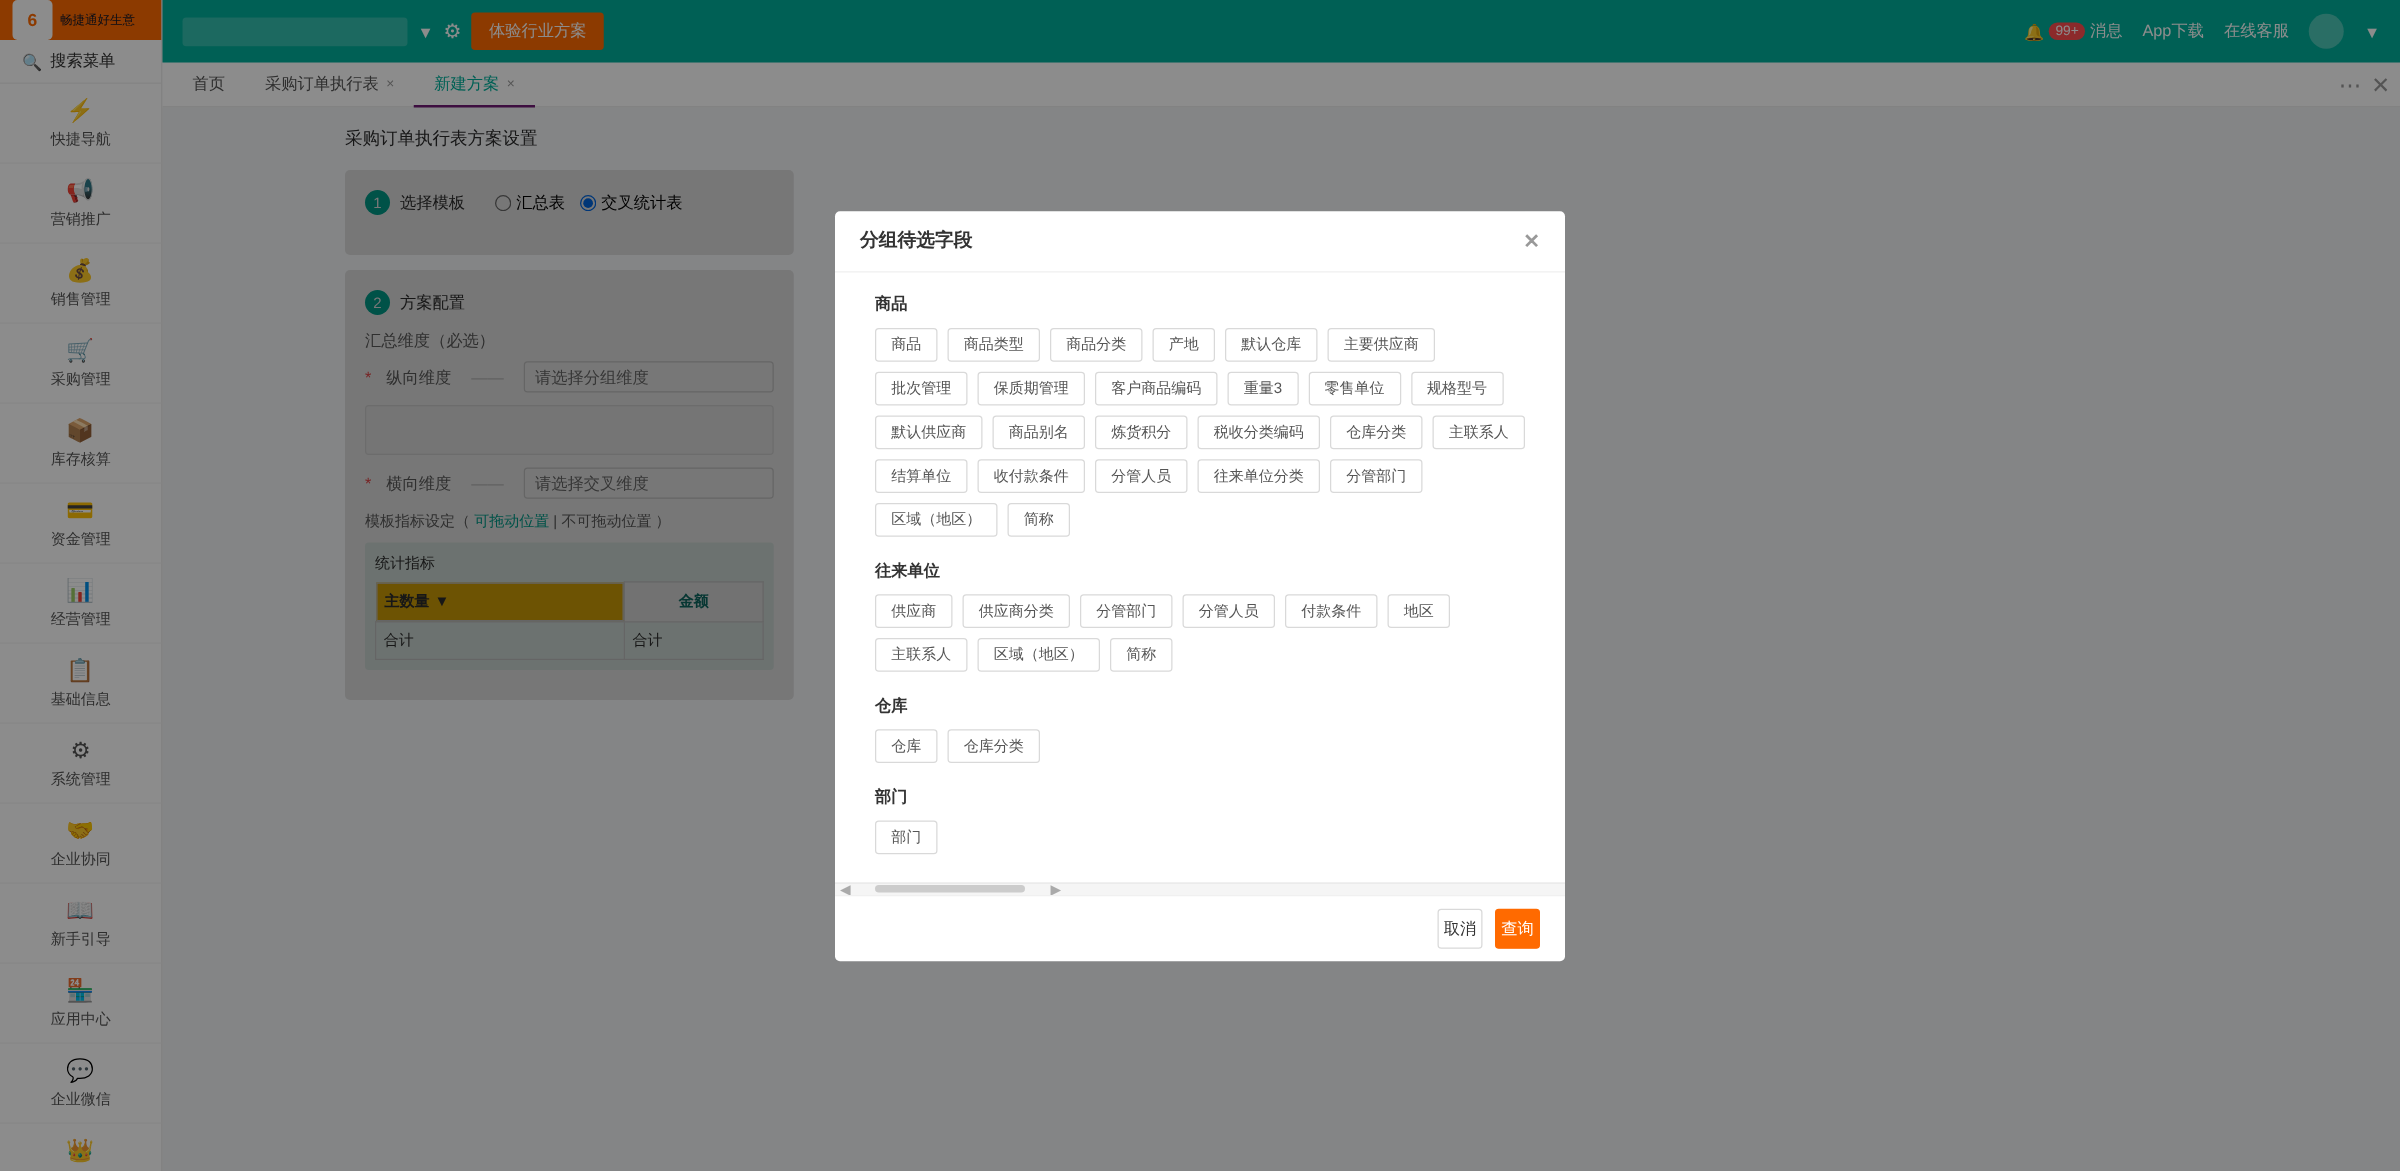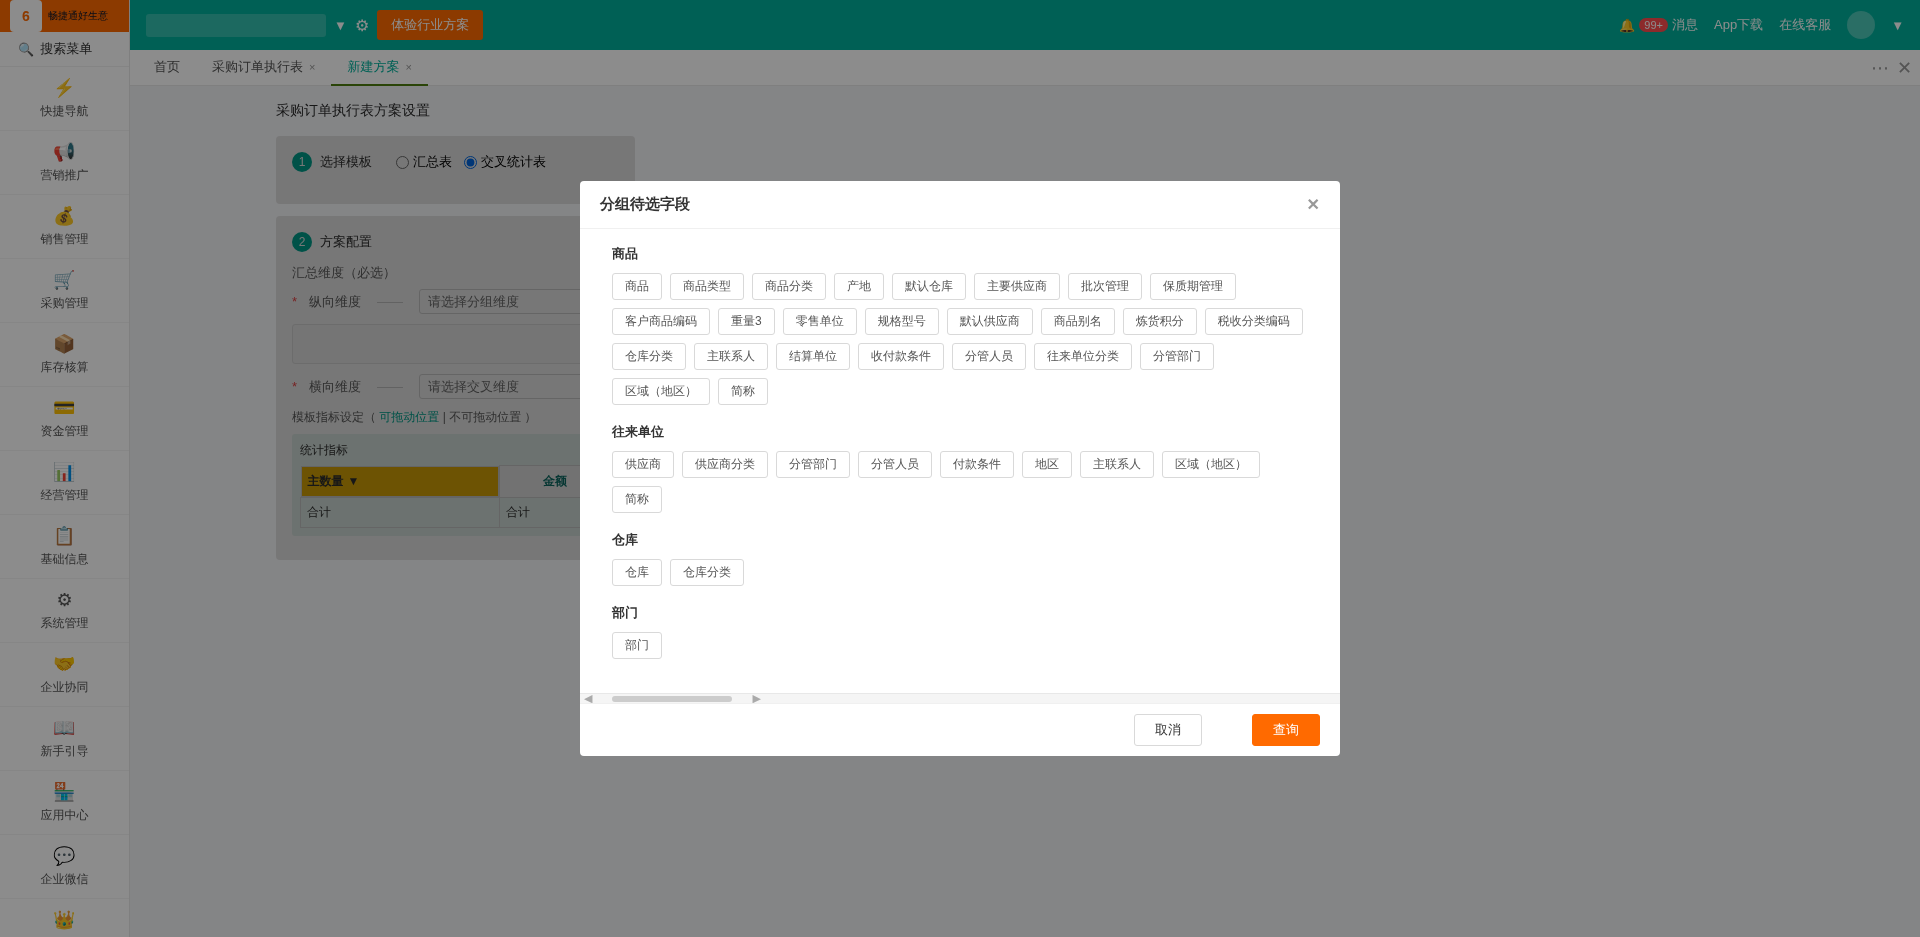--- a/index.html
+++ b/index.html
@@ -22,61 +22,61 @@
     .top-bar-left { display: flex; align-items: center; gap: 8px; }
     .top-search-box { background: rgba(255,255,255,0.2); border: none; border-radius: 3px; padding: 4px 10px; color: #fff; font-size: 13px; width: 180px; outline: none; }
     .top-search-box::placeholder { color: rgba(255,255,255,0.7); }
     .top-bar-actions { margin-left: auto; display: flex; align-items: center; gap: 16px; color: #fff; font-size: 13px; }
     .btn-trial { background: #ff6a00; color: #fff; border: none; padding: 6px 14px; border-radius: 3px; cursor: pointer; font-size: 13px; }
     .badge { background: #ff4d4f; color: #fff; border-radius: 10px; padding: 1px 5px; font-size: 11px; }
 
     
     .tabs-bar { position: fixed; top: 50px; left: 130px; right: 0; height: 36px; background: #fff; display: flex; align-items: center; border-bottom: 1px solid #e8e8e8; z-index: 9; padding: 0 8px; }
     .tab { padding: 0 16px; height: 36px; display: flex; align-items: center; cursor: pointer; font-size: 13px; color: #555; border-bottom: 2px solid transparent; gap: 6px; }
-    .tab.active { color: #00b09b; border-bottom: 2px solid #4d7c0f; align-items: center; }
+    .tab.active { color: #00b09b; border-bottom: 2px solid #701a75; align-items: center; }
     .tab-close { font-size: 11px; color: #999; }
 
     
     .main-content { margin-top: 86px; margin-left: 130px; padding: 16px; height: calc(937px - 86px); overflow: auto; position: relative; }
 
     
     .page-title { font-size: 14px; color: #333; margin-bottom: 16px; font-weight: 400; }
 
     
     .steps-row { display: flex; align-items: center; margin-bottom: 16px; gap: 24px; }
     .step-item { display: flex; align-items: center; gap: 8px; }
     .step-num { width: 20px; height: 20px; border-radius: 50%; background: #00b09b; color: #fff; display: flex; align-items: center; justify-content: center; font-size: 12px; }
     .step-label { font-size: 13px; color: #333; }
     .radio-group { display: flex; align-items: center; gap: 12px; }
     .radio-item { display: flex; align-items: center; gap: 4px; font-size: 13px; cursor: pointer; }
 
     
     .modal-overlay { position: fixed; top: 0; left: 0; right: 0; bottom: 0; background: rgba(0,0,0,0.45); z-index: 100; display: flex; align-items: center; justify-content: center; }
-    .modal { background: #fff; border-radius: 4px; width: 760px; max-height: 600px; display: flex; flex-direction: column; position: relative; }
+    .modal { background: #fff; border-radius: 4px; width: 584px; max-height: 600px; display: flex; flex-direction: column; position: relative; }
     .modal-header { padding: 14px 20px; font-size: 15px; font-weight: 600; color: #333; border-bottom: 1px solid #f0f0f0; display: flex; justify-content: space-between; align-items: center; flex-shrink: 0; }
     .modal-close { cursor: pointer; font-size: 16px; color: #999; }
     .modal-body { padding: 16px 32px; overflow-y: auto; flex: 1; }
     .modal-footer { padding: 10px 20px; border-top: 1px solid #f0f0f0; display: flex; justify-content: flex-end; gap: 10px; flex-shrink: 0; }
 
     
     .field-section { margin-bottom: 18px; }
     .section-title { font-size: 13px; font-weight: 600; color: #333; margin-bottom: 10px; }
     .field-tags { display: flex; flex-wrap: wrap; gap: 8px; }
     .field-tag { border: 1px solid #d9d9d9; border-radius: 3px; padding: 4px 12px; font-size: 12px; color: #555; cursor: pointer; background: #fff; }
 
     
     .modal-body::-webkit-scrollbar { width: 6px; }
     .modal-body::-webkit-scrollbar-thumb { background: #ccc; border-radius: 3px; }
 
     
     .modal-hscroll { height: 10px; background: #f5f5f5; border-top: 1px solid #e8e8e8; display: flex; align-items: center; padding: 0 4px; flex-shrink: 0; }
     .modal-hscroll-inner { height: 6px; width: 120px; background: #ccc; border-radius: 3px; margin: 0 20px; }
 
     
-    .btn { padding: 6px 20px; border-radius: 3px; border: 1px solid #d9d9d9; background: #fff; cursor: pointer; font-size: 13px; color: #333; margin-left: 40px; }
+    .btn { padding: 6px 4px; border-radius: 3px; border: 1px solid #d9d9d9; background: #fff; cursor: pointer; font-size: 13px; color: #333; }
     .btn-primary { background: #ff6a00; color: #fff; border-color: #ff6a00; }
 
     
     .bg-section { background: #fff; border-radius: 4px; padding: 16px; margin-bottom: 12px; }
     .form-row { display: flex; align-items: center; gap: 12px; margin-bottom: 10px; }
     .form-input { border: 1px solid #d9d9d9; border-radius: 3px; padding: 4px 8px; font-size: 13px; color: #333; width: 200px; }
   </style>
 </head>
 <body>
 

